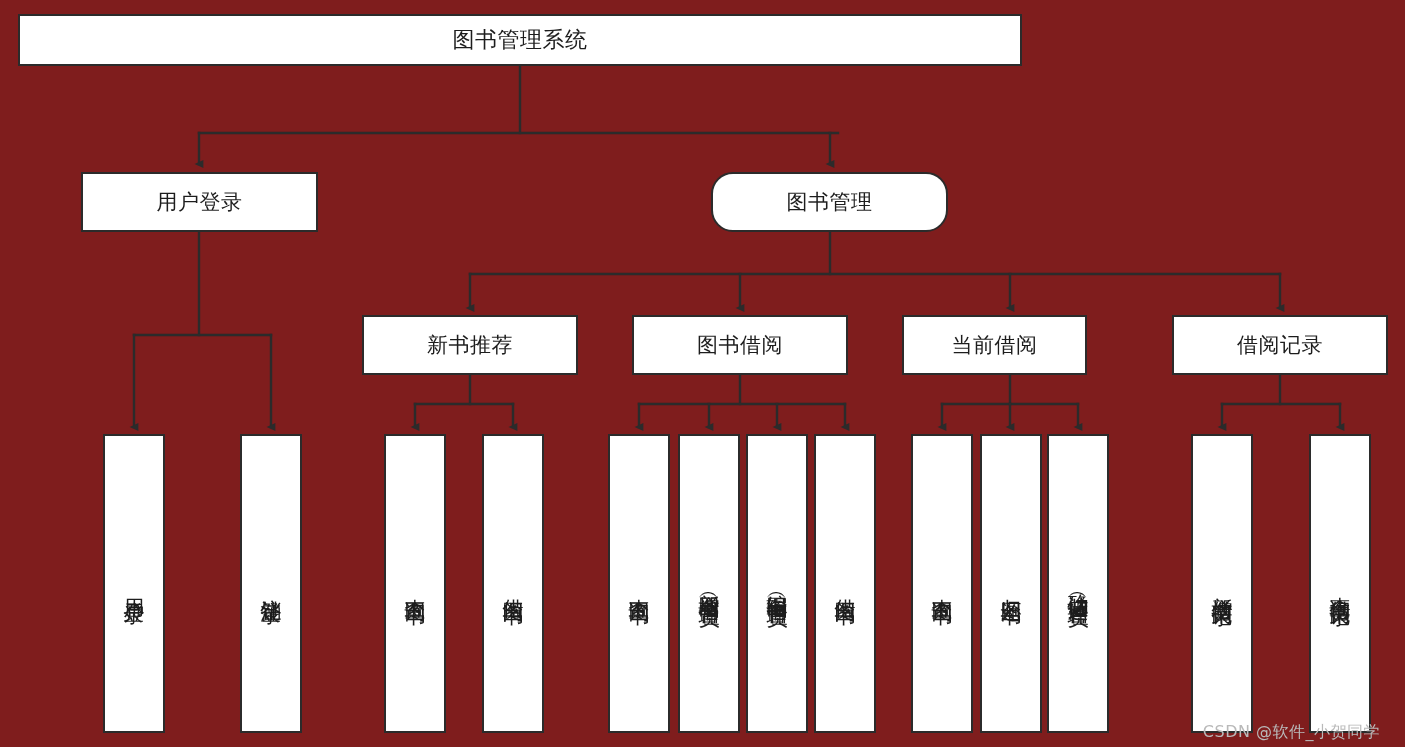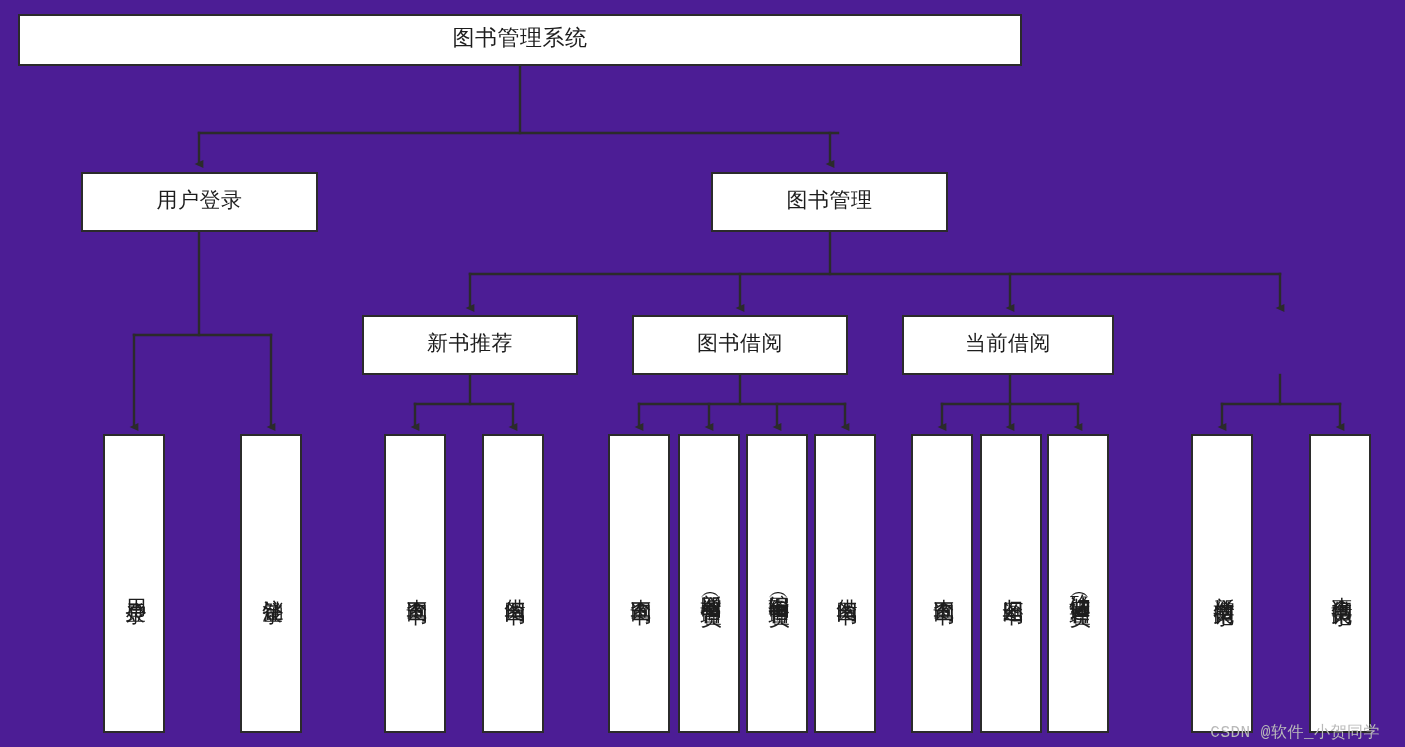--- a/index.html
+++ b/index.html
@@ -8,23 +8,22 @@
     padding: 0;
     background: #ffffff;
   }
   body {
     font-family: "DejaVu Sans", "Liberation Sans", sans-serif;
   }
   #canvas {
     position: relative;
     width: 1405px;
     height: 747px;
-    background: #4c1d95;
+    background: #7f1d1d;
     overflow: hidden;
-    font-family: Liberation Mono, monospace;
   }
   #edges {
     position: absolute;
     left: 0;
     top: 0;
     width: 1405px;
     height: 747px;
     pointer-events: none;
   }
   .node {
@@ -131,36 +130,39 @@
   </svg>
 
   <div class="node h root" style="left:18px; top:14px; width:1004px; height:52px;">
     <span class="label">图书管理系统</span>
   </div>
 
   <div class="node h" style="left:81px; top:172px; width:237px; height:60px;">
     <span class="label">用户登录</span>
   </div>
 
-  <div class="node h" style="left:711px; top:172px; width:237px; height:60px;">
+  <div class="node h" style="left:711px; top:172px; width:237px; height:60px;border-radius:22px;">
     <span class="label">图书管理</span>
   </div>
 
   <div class="node h" style="left:632px; top:315px; width:216px; height:60px;">
     <span class="label">图书借阅</span>
   </div>
 
   <div class="node h" style="left:362px; top:315px; width:216px; height:60px;">
     <span class="label">新书推荐</span>
   </div>
 
-  <div class="node h" style="left:902px; top:315px; width:212px; height:60px;">
+  <div class="node h" style="left:902px; top:315px; width:185px; height:60px;">
     <span class="label">当前借阅</span>
   </div>
 
+  <div class="node h" style="left:1172px; top:315px; width:216px; height:60px;">
+    <span class="label">借阅记录</span>
+  </div>
 
   <div class="node v" style="left:103px; top:434px; width:62px; height:299px;">
     <span class="label">用户登录</span>
   </div>
 
   <div class="node v" style="left:240px; top:434px; width:62px; height:299px;">
     <span class="label">注销登录</span>
   </div>
 
   <div class="node v" style="left:384px; top:434px; width:62px; height:299px;">

